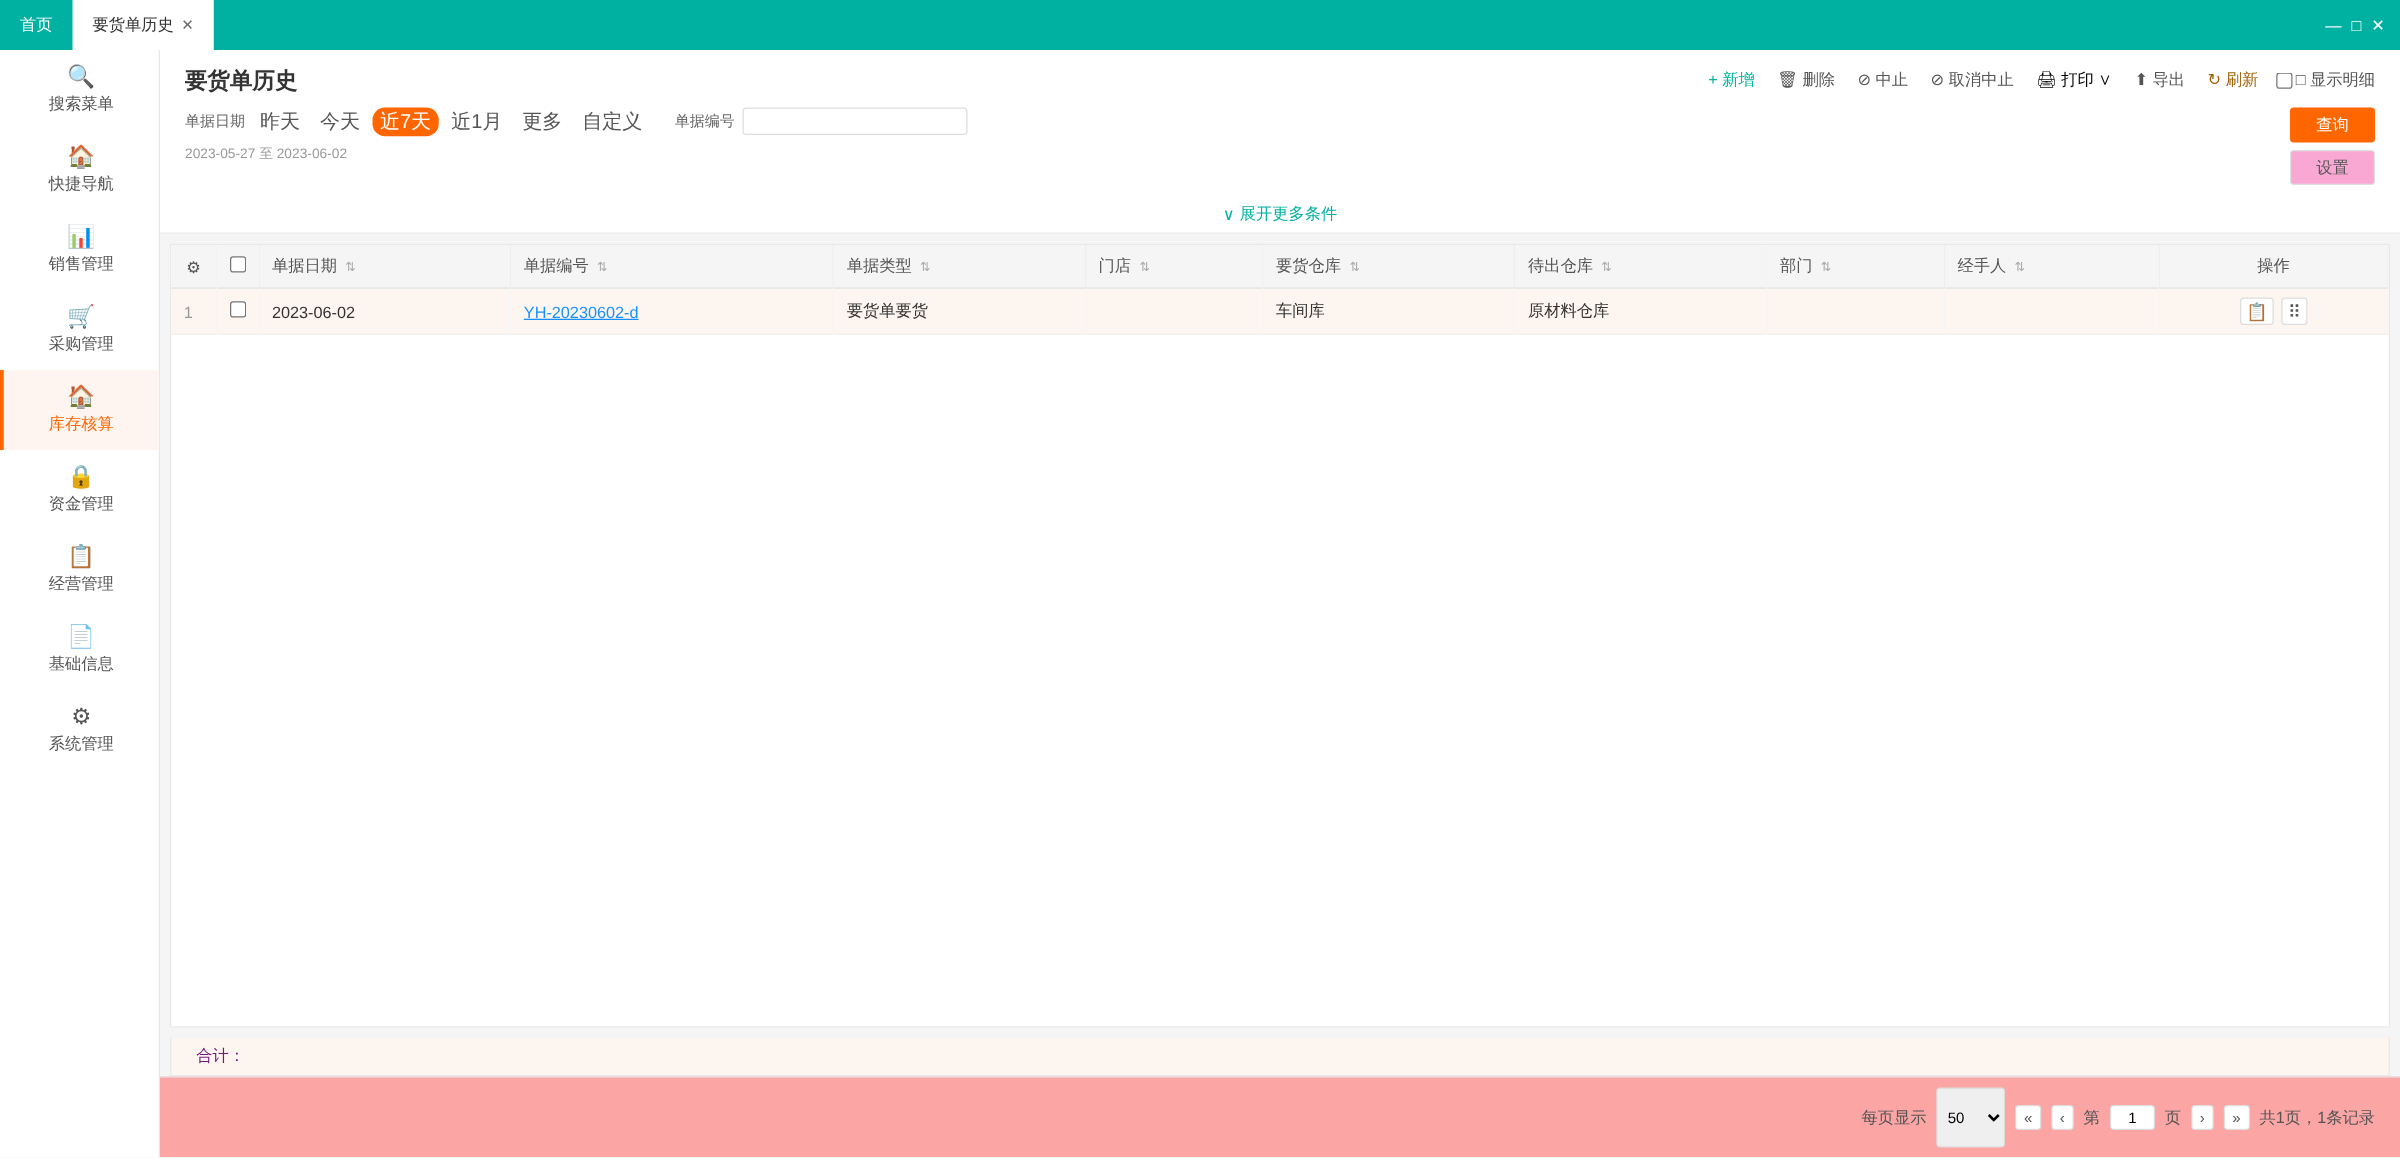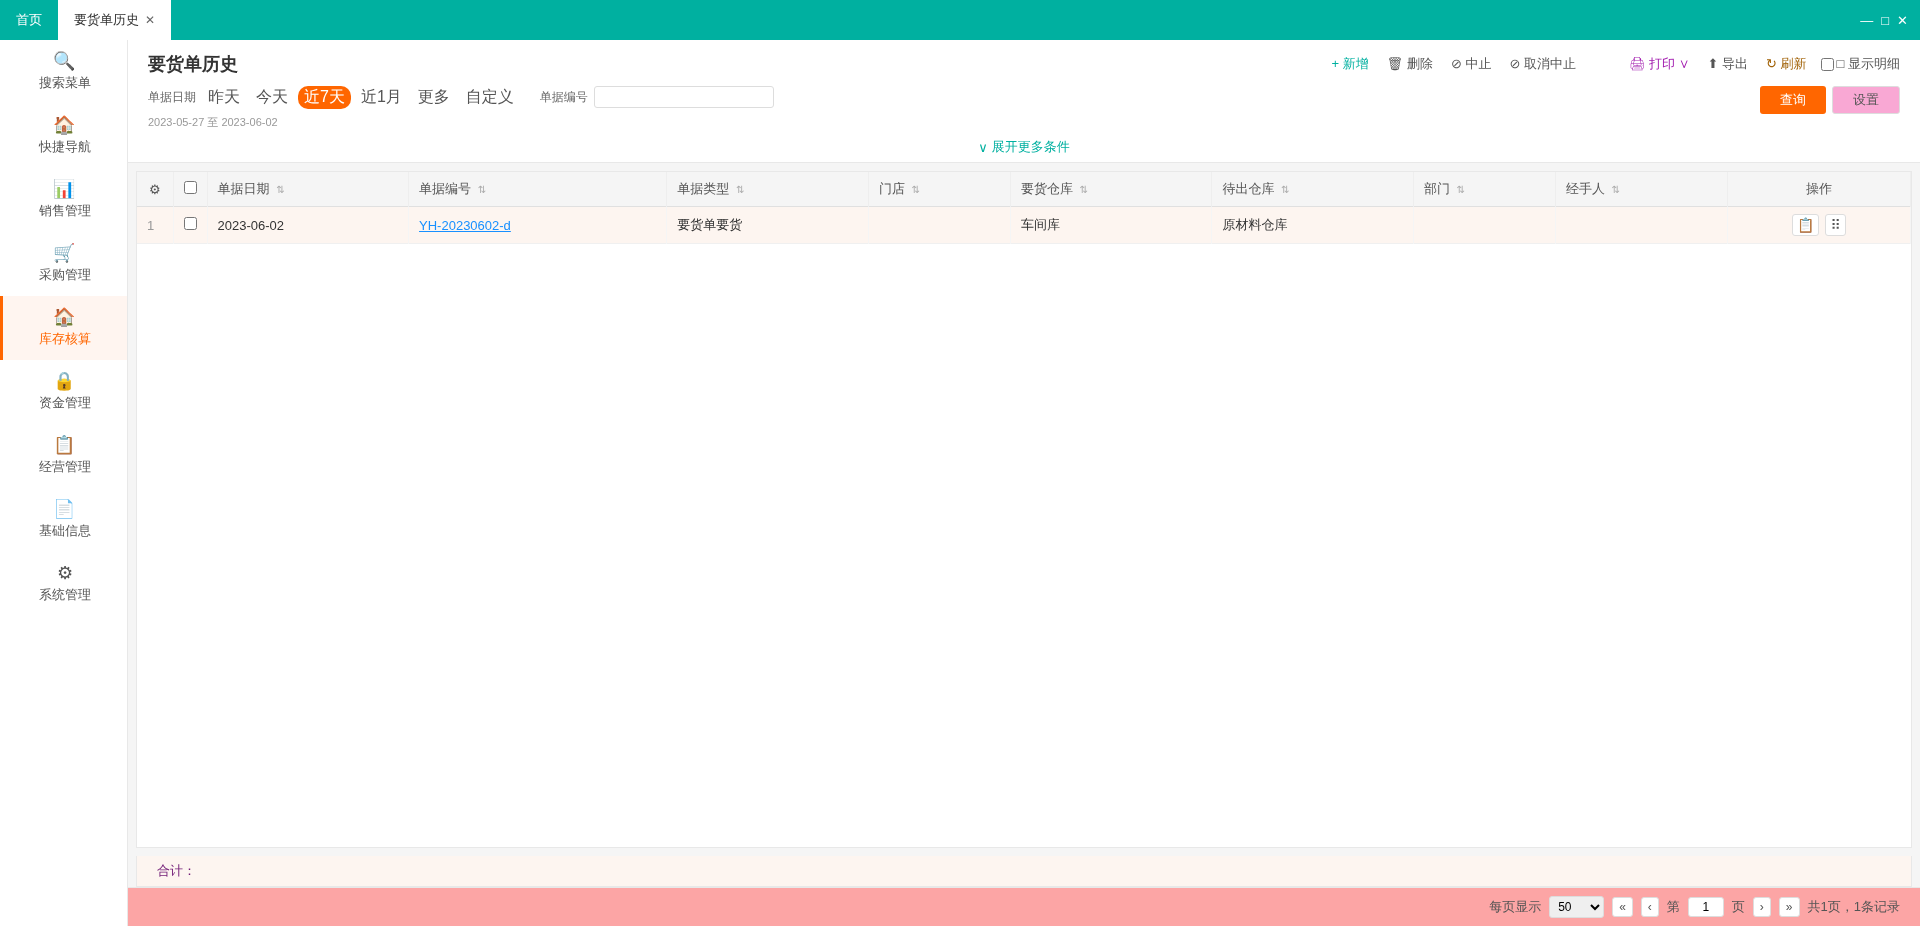--- a/index.html
+++ b/index.html
@@ -202,21 +202,21 @@
       padding: 4px 0 6px 0;
       color: #00b0a0;
       cursor: pointer;
       font-size: 12px;
       gap: 4px;
     }
 
     
     .action-buttons {
       display: flex;
-      flex-direction: row;
+      flex-direction: column;
       gap: 6px;
       margin-left: auto;
       padding-bottom: 6px;
     }
     .btn-query {
       background: #ff6600;
       color: #fff;
       border: none;
       border-radius: 3px;
       padding: 5px 20px;
@@ -332,21 +332,21 @@
       justify-content: flex-end;
       gap: 8px;
       border-top: 1px solid #e8e8e8;
       flex-shrink: 0;
       font-size: 12px;
       color: #555;
     }
     .page-size-select {
       border: 1px solid #ddd;
       border-radius: 3px;
-      padding: 2px 4px;
+      padding: 15px 4px;
       font-size: 12px;
       outline: none;
       width: 55px;
     }
     .page-nav-btn {
       border: 1px solid #ddd;
       background: #fff;
       border-radius: 3px;
       padding: 2px 6px;
       cursor: pointer;
@@ -443,21 +443,21 @@
           </button>
           <button class="toolbar-btn" style="background:none;border:none;cursor:pointer;font-size:13px;color:#555;">
             <span>🗑 删除</span>
           </button>
           <button class="toolbar-btn" style="background:none;border:none;cursor:pointer;font-size:13px;color:#555;">
             <span>⊘ 中止</span>
           </button>
           <button class="toolbar-btn" style="background:none;border:none;cursor:pointer;font-size:13px;color:#555;">
             <span>⊘ 取消中止</span>
           </button>
-          <button class="toolbar-btn" style="background:none;border:none;cursor:pointer;font-size:13px;color:#a21caf;margin-left:35px;">
+          <button class="toolbar-btn" style="background:none;border:none;cursor:pointer;font-size:13px;color:#000000;">
             <span>🖨 打印 ∨</span>
           </button>
           <button class="toolbar-btn" style="background:none;border:none;cursor:pointer;font-size:13px;color:#555;">
             <span>⬆ 导出</span>
           </button>
           <button class="toolbar-btn" style="background:none;border:none;cursor:pointer;font-size:13px;color:#a16207;text-align:center;">
             <span>↻ 刷新</span>
           </button>
           <div class="display-cell-btn">
             <input type="checkbox" style="margin: 0px;">

